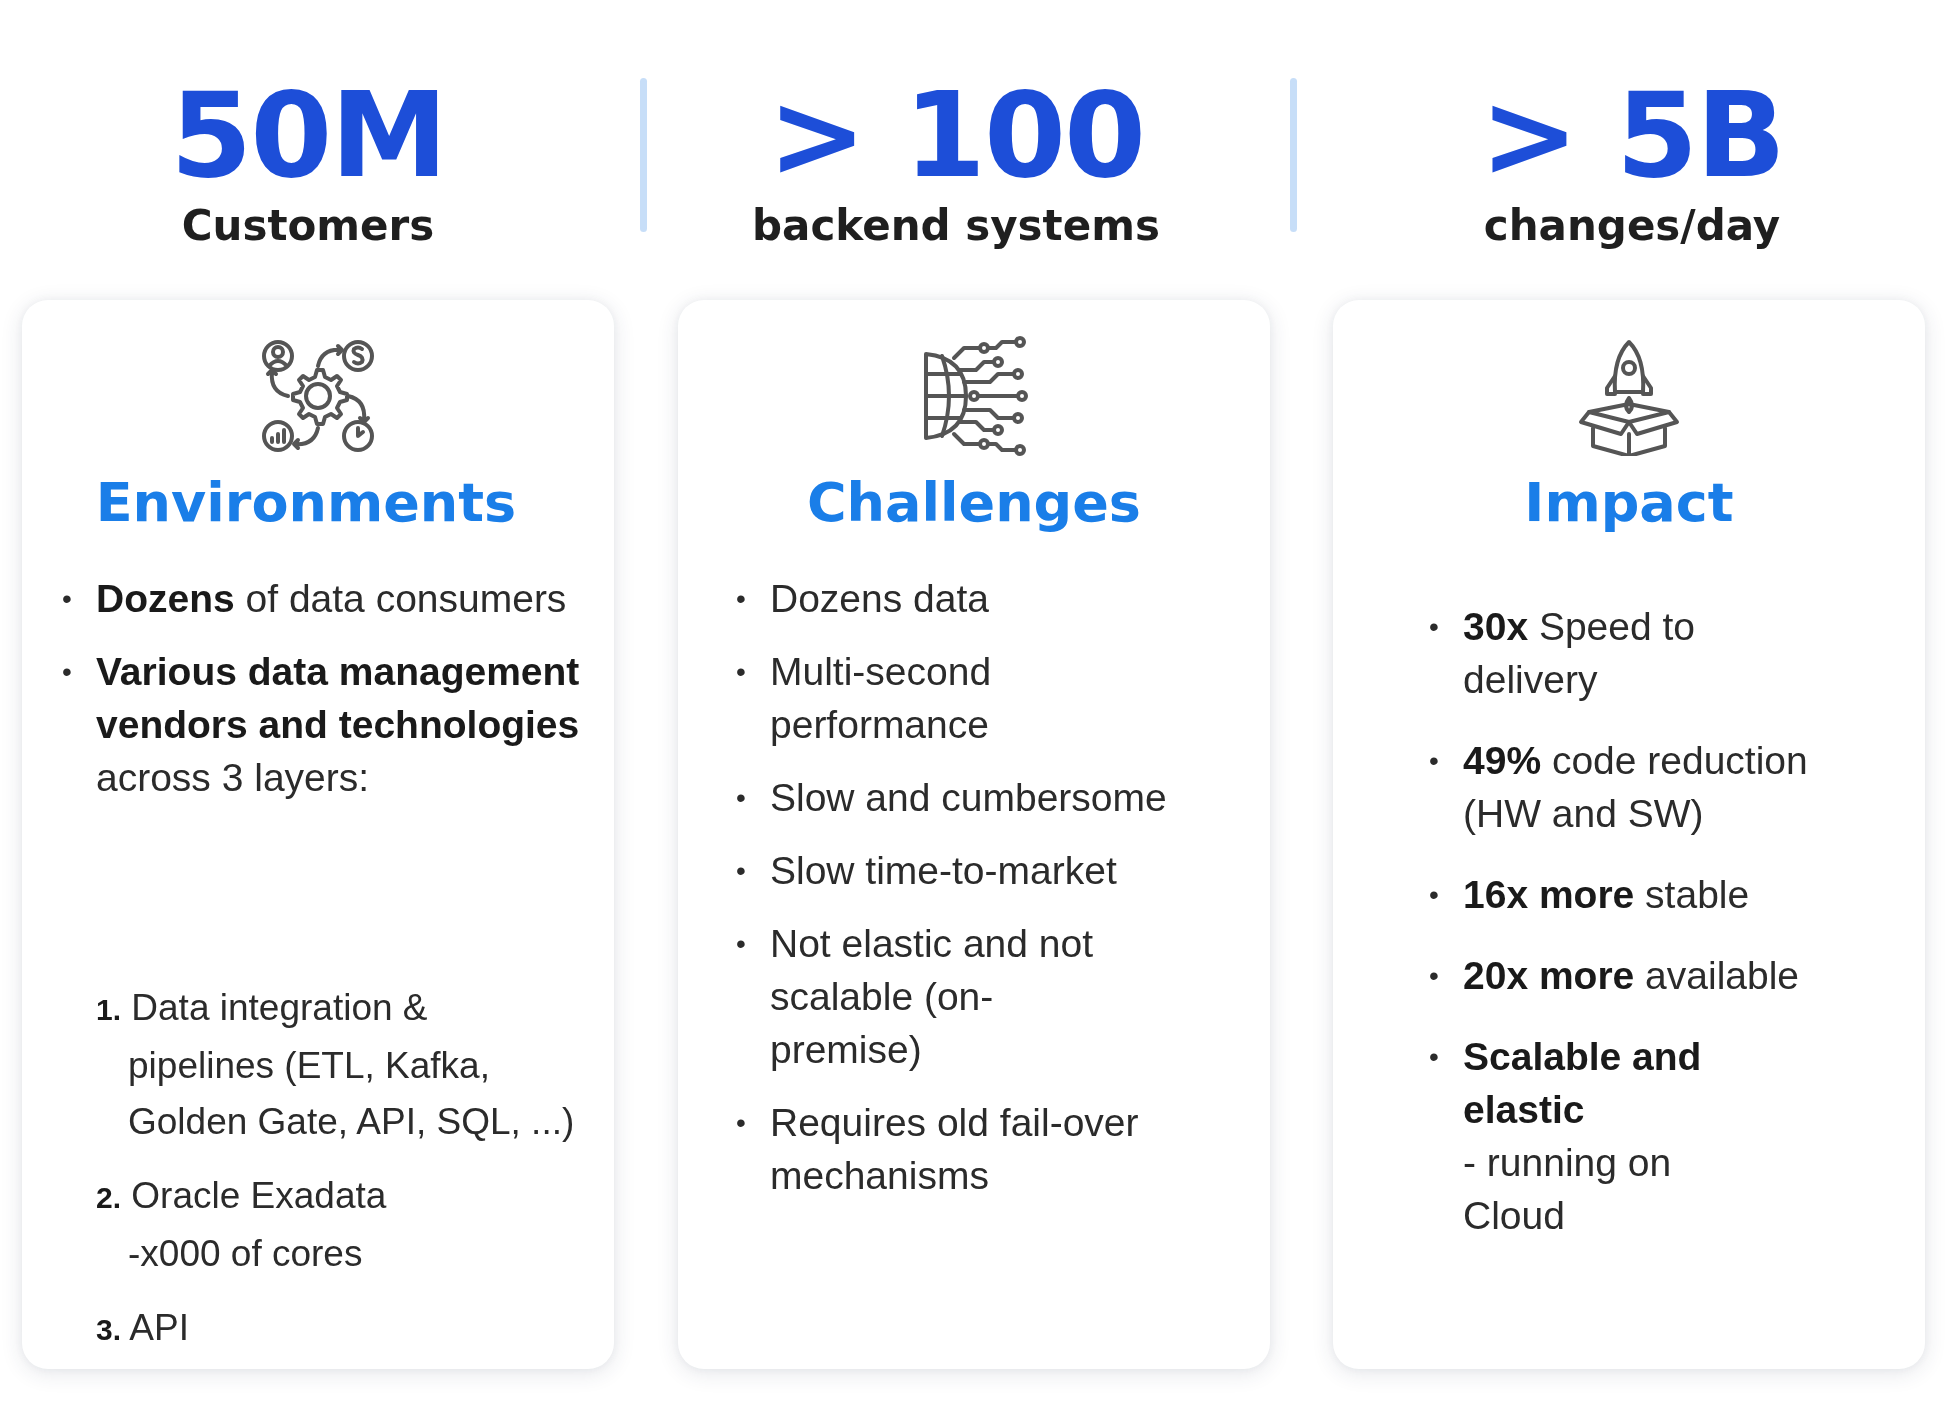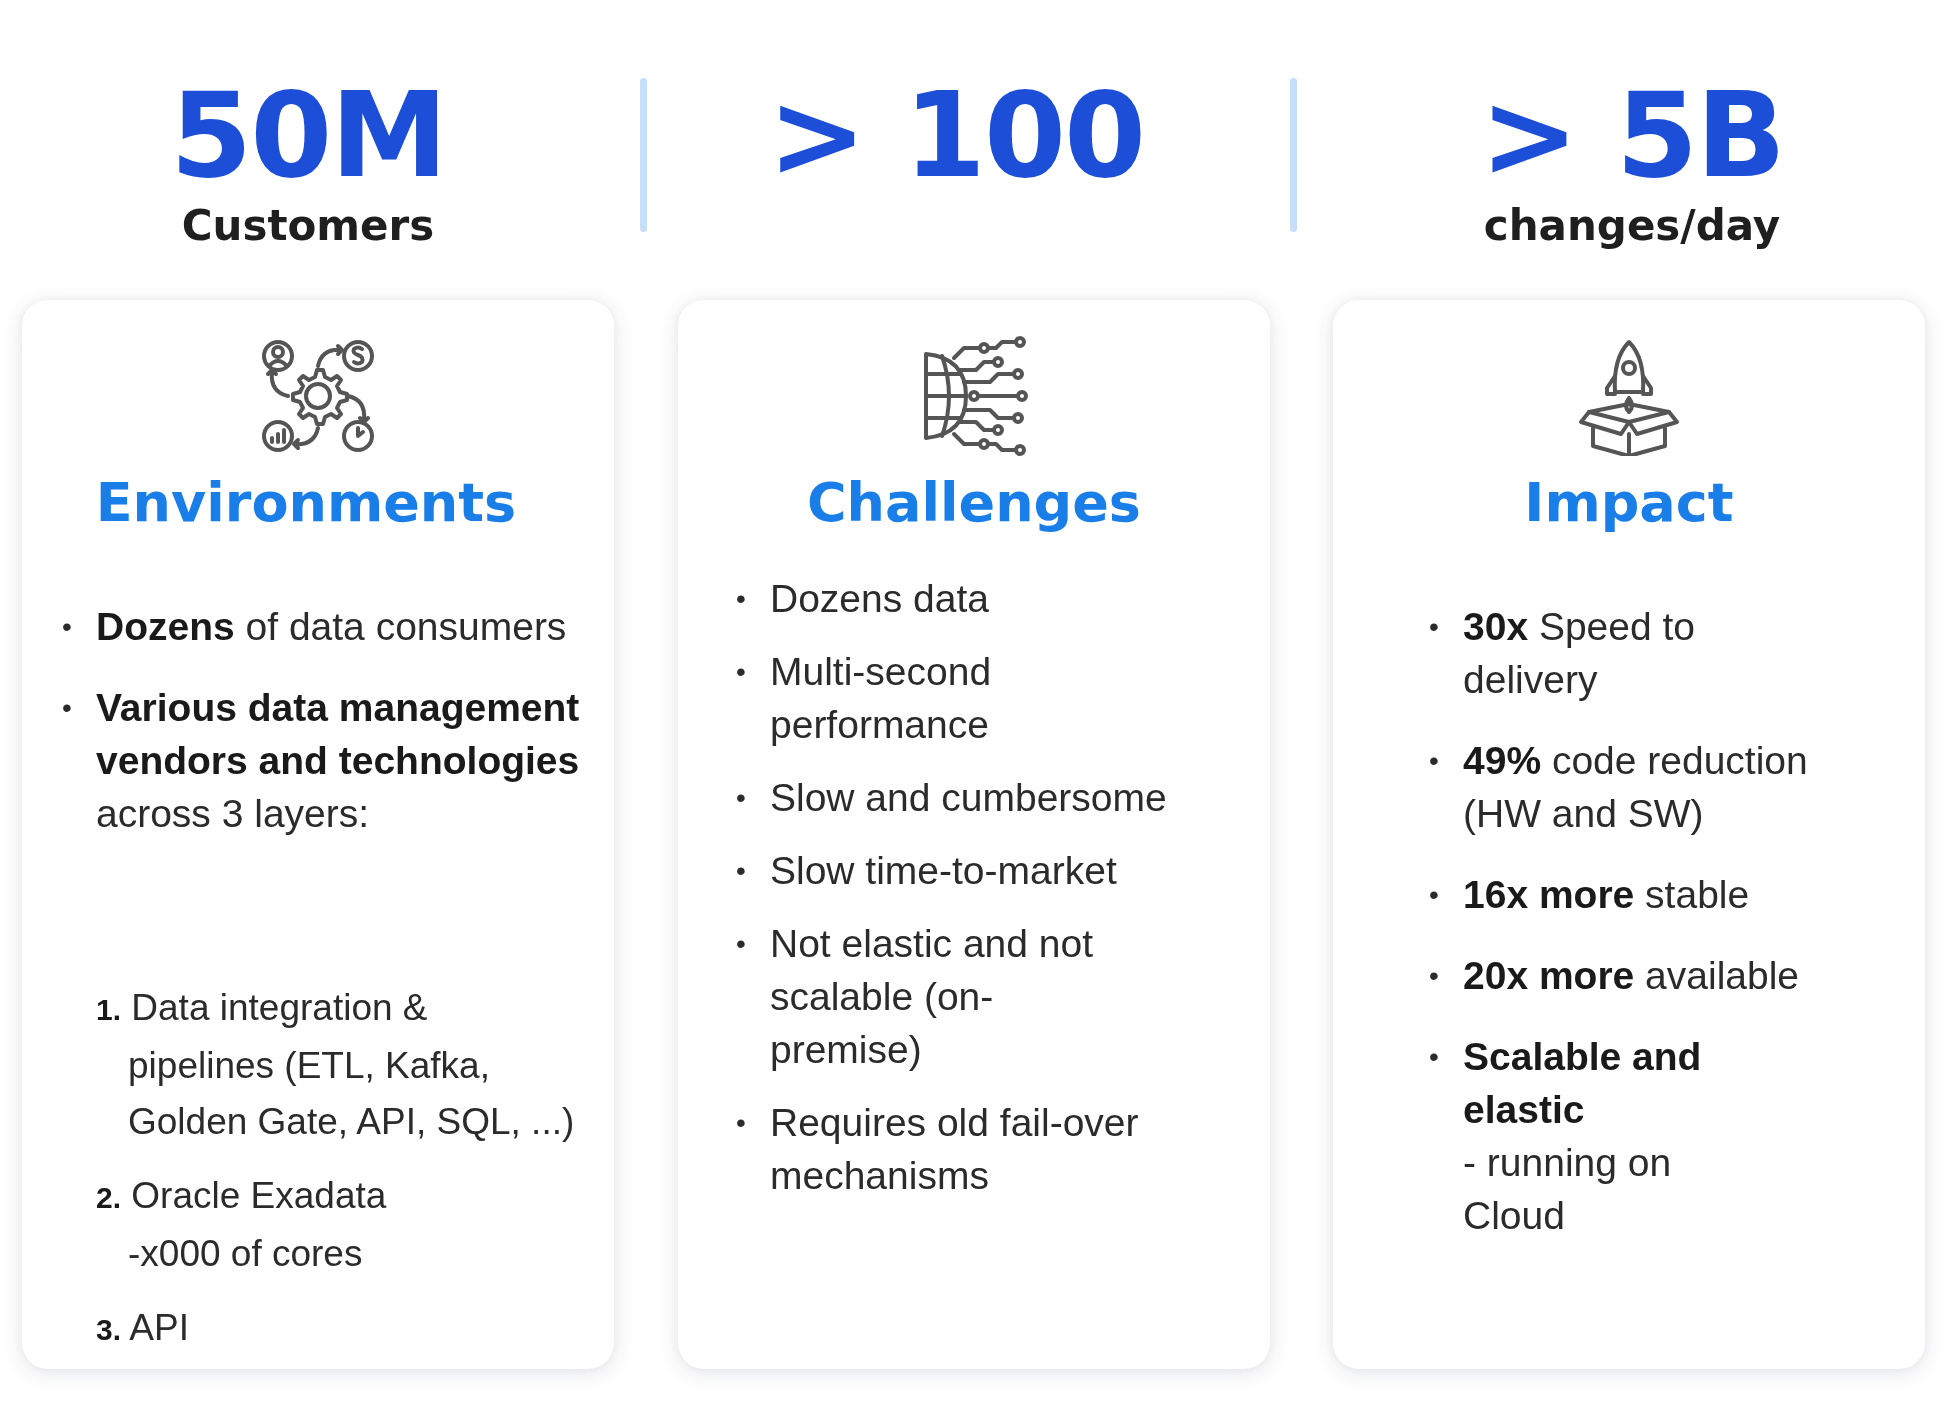--- a/index.html
+++ b/index.html
@@ -26,21 +26,21 @@
   .card-icon { position: absolute; top: 36px; left: 50%; transform: translateX(-50%); width: 120px; height: 120px; }
   .card-title { position: absolute; top: 168px; left: 0; width: 100%; text-align: center;
                 font-family: "DejaVu Sans", sans-serif; font-weight: bold; color: #1a7ee8; font-size: 54px; line-height: 70px; }
   .card-1 .card-title { padding-right: 24px; }
 
   .list { position: absolute; left: 0; right: 0; top: 272px; list-style: none; }
   .list li { position: relative; font-size: 39px; line-height: 53px; color: #2b2b2b; margin-bottom: 20px; }
   .list li::before { content: "•"; position: absolute; font-size: 28px; color: #2b2b2b; }
   .list b { font-weight: bold; color: #1a1a1a; }
 
-  .card-1 .list li { padding-left: 74px; padding-right: 23px; margin-top: 28px; }
+  .card-1 .list li { padding-left: 74px; padding-right: 23px; }
   .card-1 .list li::before { left: 40px; }
   .card-2 .list li { padding-left: 92px; padding-right: 10px; }
   .card-2 .list li::before { left: 58px; }
   .card-3 .list li { padding-left: 130px; padding-right: 10px; margin-top: 28px; }
   .card-3 .list li::before { left: 96px; }
 
   .sublist { list-style: none; margin-top: 10px; }
   .sublist li { position: relative; font-size: 37px; line-height: 56px; color: #2b2b2b; padding-left: 0 !important; margin-bottom: 18px !important; }
   .sublist li::before { content: none !important; }
   .card-1 .sublist { position: absolute; left: 74px; right: 10px; top: 670px; }
@@ -50,20 +50,21 @@
 </head>
 <body>
 
 <div class="stat stat-1">
   <div class="stat-value">50M</div>
   <div class="stat-label">Customers</div>
 </div>
 <div class="divider divider-1"></div>
 <div class="stat stat-2">
   <div class="stat-value">&gt; 100</div>
+  <div class="stat-label">backend systems</div>
 </div>
 <div class="divider divider-2"></div>
 <div class="stat stat-3">
   <div class="stat-value">&gt; 5B</div>
   <div class="stat-label">changes/day</div>
 </div>
 
 <div class="card card-1">
   <svg class="card-icon" viewBox="0 0 120 120" fill="none" stroke="#555" stroke-width="4" stroke-linecap="round" stroke-linejoin="round">
     <circle cx="20" cy="20" r="14"></circle>

